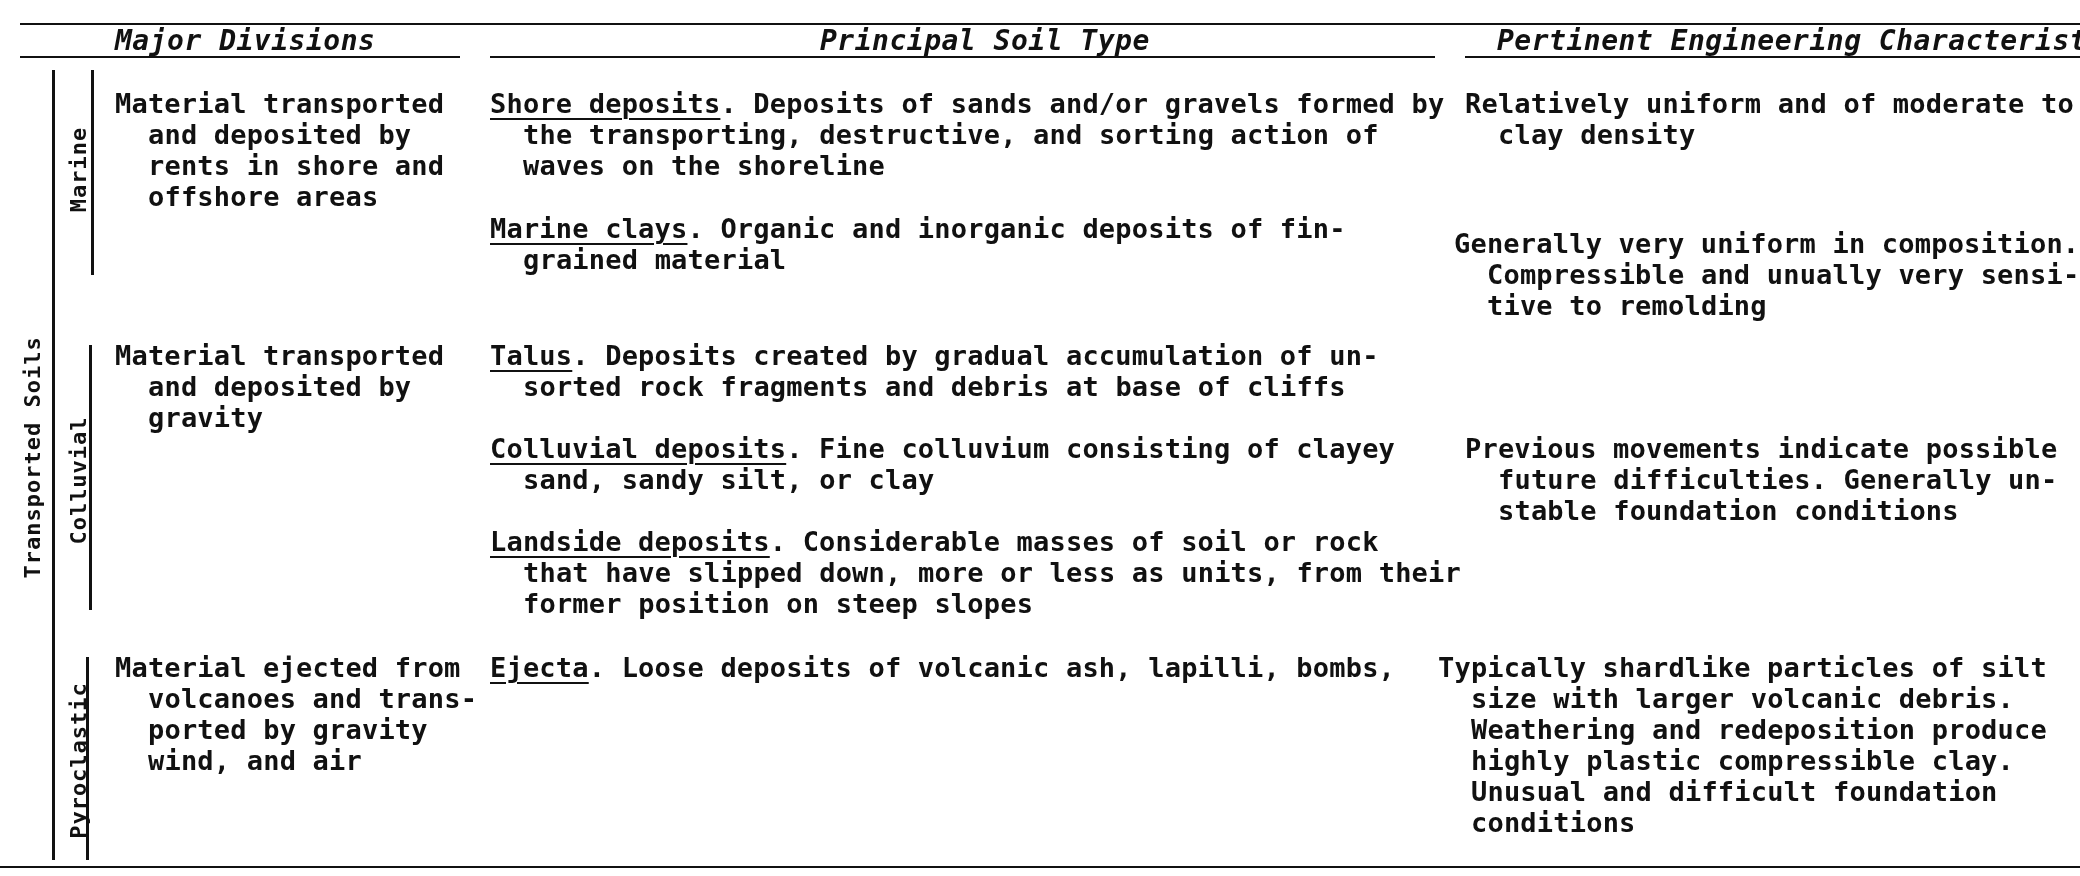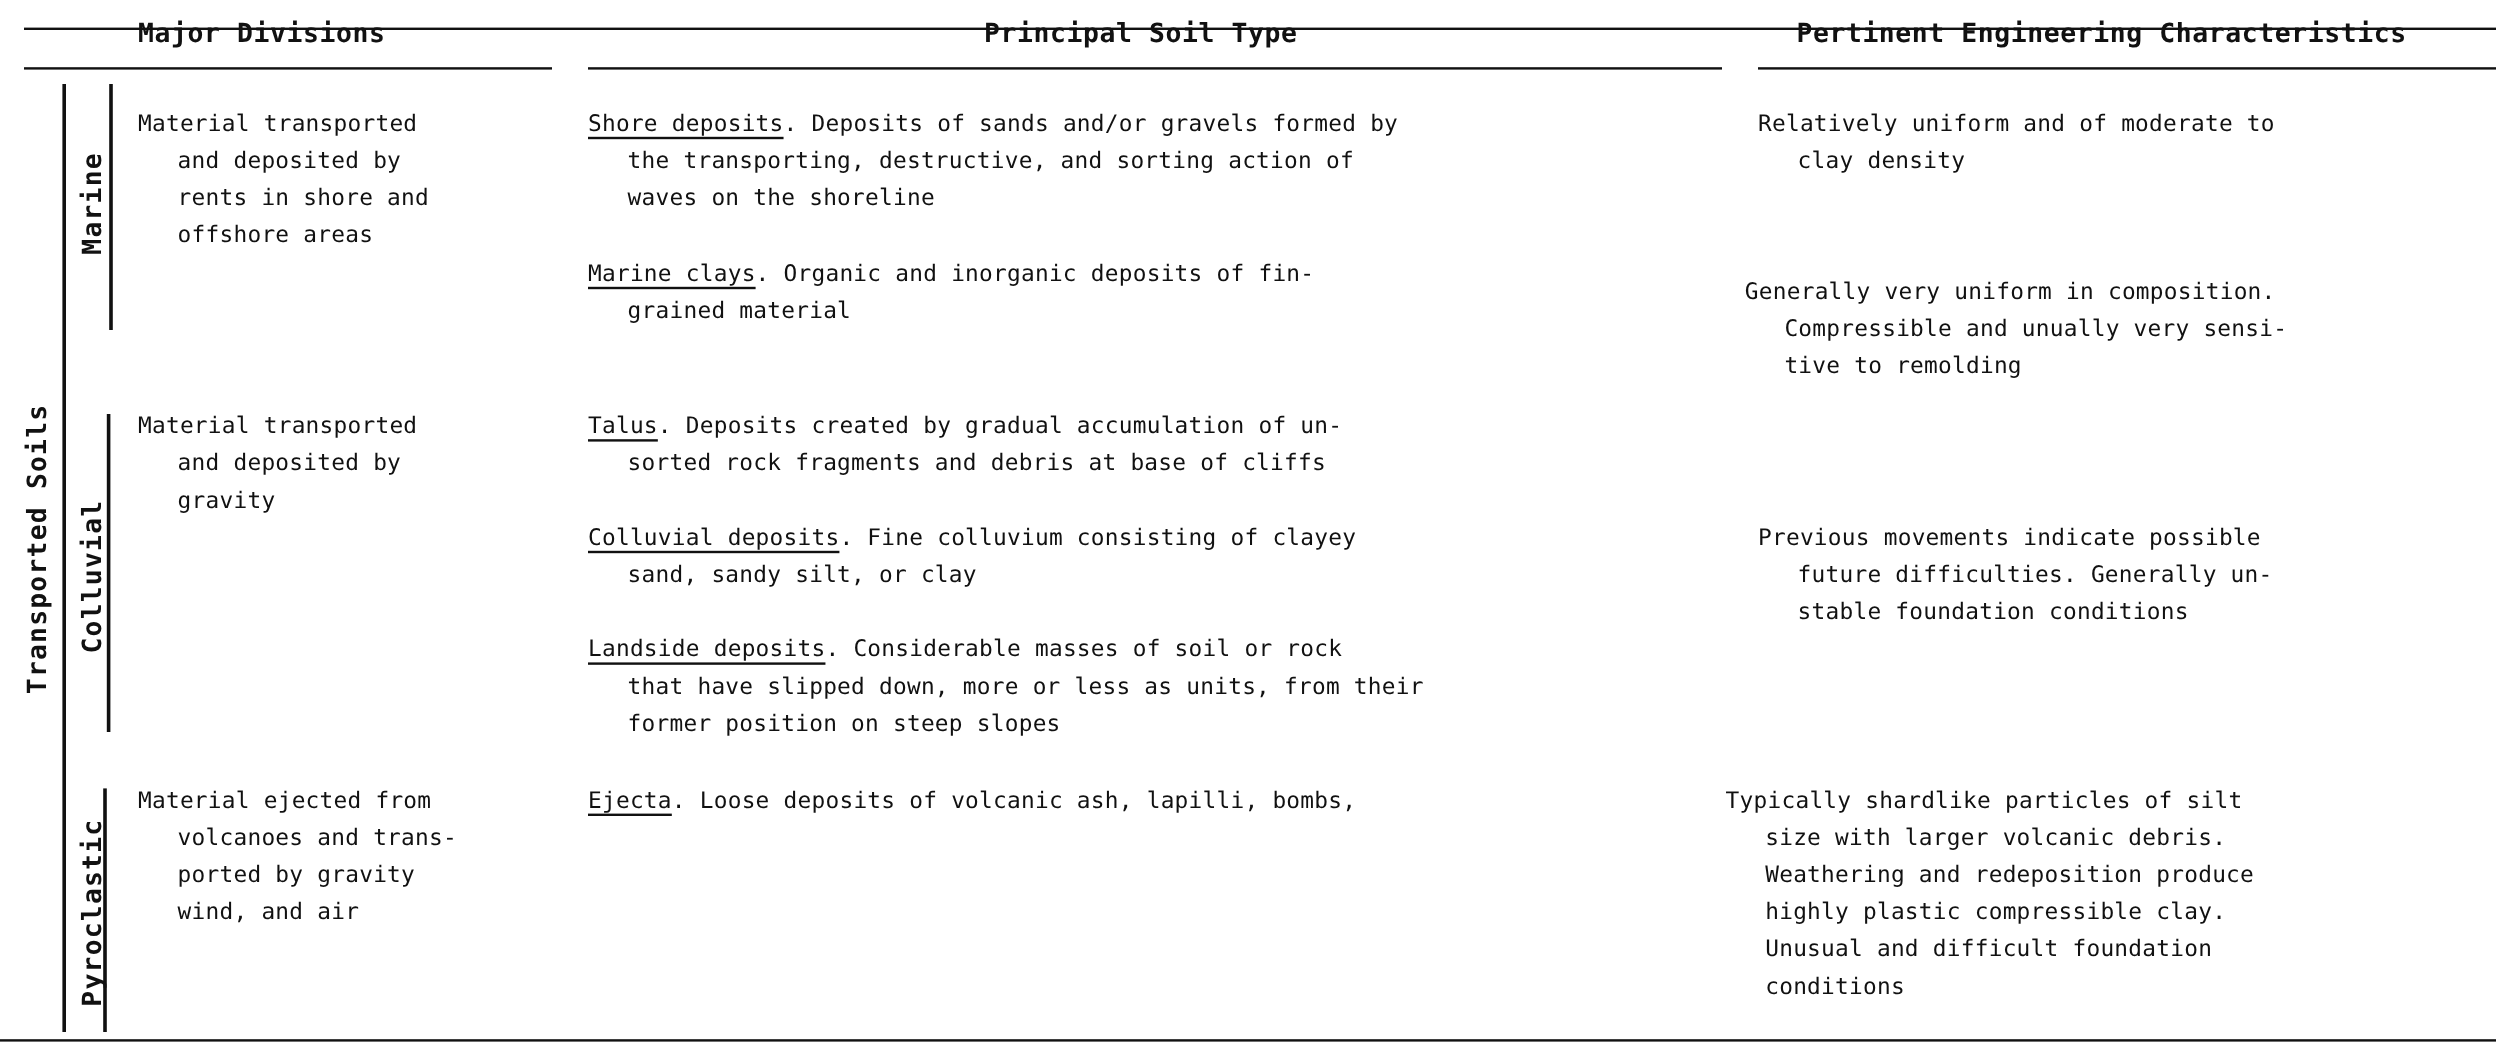--- a/index.html
+++ b/index.html
@@ -4,29 +4,29 @@
   <style>
     html, body { margin: 0; padding: 0; background: #ffffff; }
     body {
       width: 2080px; height: 876px; position: relative; overflow: hidden;
       font-family: "DejaVu Sans Mono", "Liberation Mono", monospace;
       color: #111111;
     }
     .rule { position: absolute; height: 2px; background: #111111; }
     .vline { position: absolute; width: 3px; background: #111111; }
     .hdr {
-      position: absolute; top: 14px; font-size: 22px; font-weight: bold;
-      line-height: 30px; white-space: nowrap; letter-spacing: 0.5px;
+      position: absolute; top: 26px; font-size: 28px; font-weight: bold;
+      line-height: 30px; white-space: nowrap; letter-spacing: 0.5px; font-style: italic;
     }
     .vlabel {
       position: absolute; font-size: 22px; font-weight: bold; white-space: nowrap;
       transform: rotate(-90deg); transform-origin: center center; letter-spacing: 1px;
     }
     .cell {
-      position: absolute; font-size: 19px; line-height: 31px; font-weight: normal;
+      position: absolute; font-size: 27px; line-height: 31px; font-weight: bold;
       letter-spacing: 0.2px;
     }
     .cell .ln { display: block; white-space: nowrap; }
     .cell .ln.cont { padding-left: 33px; }
     .term { text-decoration: underline; text-underline-offset: 5px; text-decoration-thickness: 2px; }
   </style>
 </head>
 <body>
 
 <div class="rule" style="left:20px; top:23px; width:2060px;"></div>

